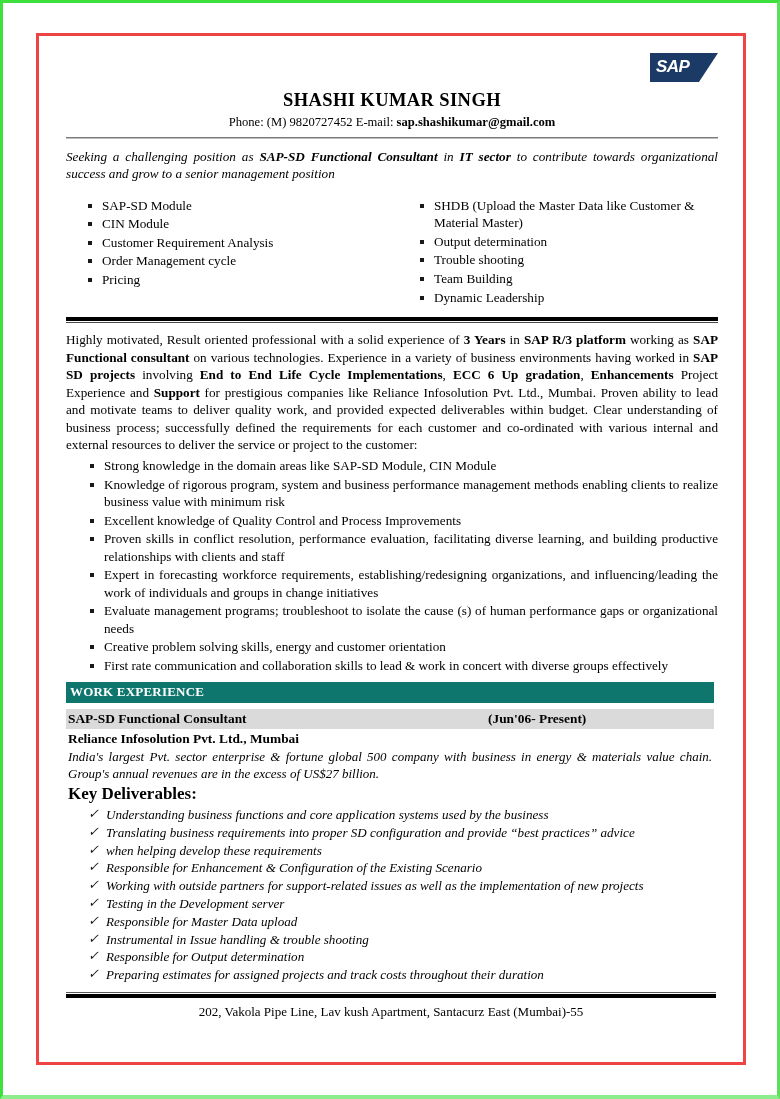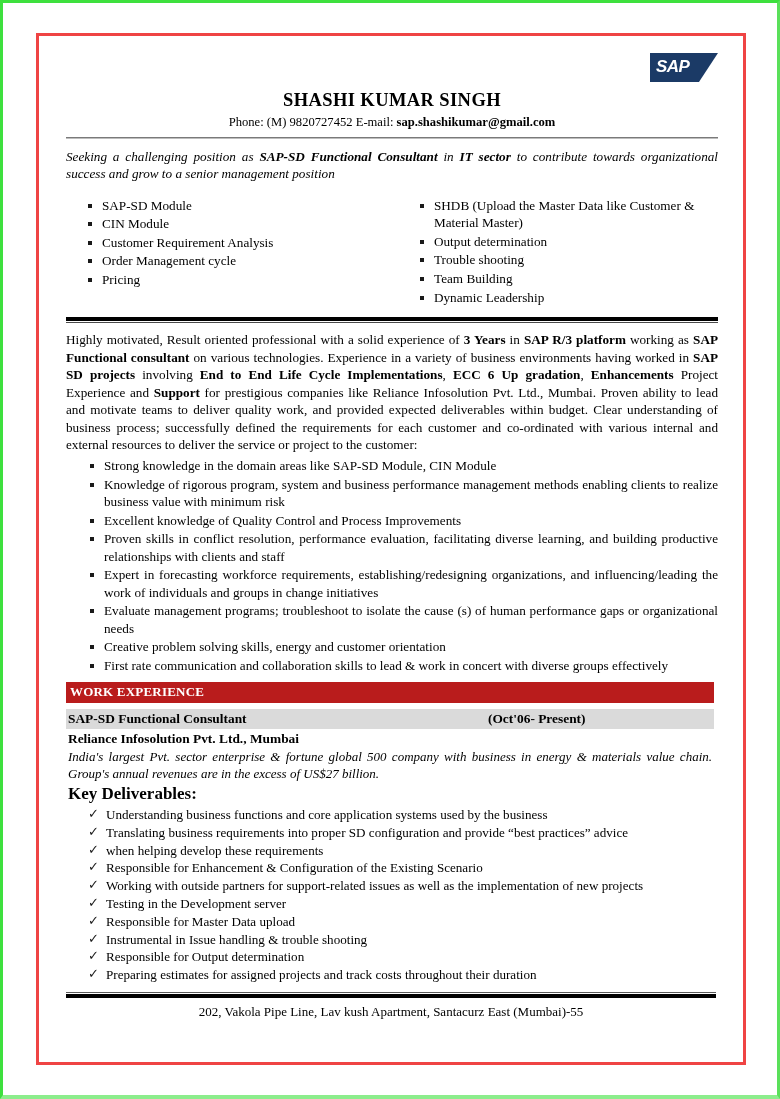--- a/index.html
+++ b/index.html
@@ -145,21 +145,21 @@
   ul.sq.comp > li {
     padding-left: 38px;
     text-align: justify;
     margin-bottom: 1px;
   }
   ul.sq.comp > li::before { left: 24px; }
 
   
   .section-bar {
     margin-top: 7px;
-    background: #b91c1c;
+    background: #0f766e;
     color: #ffffff;
     font-weight: bold;
     font-size: 13px;
     letter-spacing: 0.2px;
     padding: 2px 0 3px 4px;
     width: 648px;
   }
 
   .job-row {
     background: #dadada;
@@ -192,20 +192,21 @@
     font-weight: bold;
     font-size: 17px;
     margin-top: 2px;
     padding-left: 2px;
   }
 
   ul.chk {
     list-style: none;
     margin: 2px 0 0 0;
     padding: 0;
+    font-style: italic;
   }
   ul.chk > li {
     position: relative;
     padding-left: 40px;
     font-size: 13.1px;
     line-height: 1.36;
     margin-bottom: 0px;
   }
   ul.chk > li::before {
     content: "\2713";
@@ -293,21 +294,21 @@
       <li>Expert in forecasting workforce requirements, establishing/redesigning organizations, and influencing/leading the work of individuals and groups in change initiatives</li>
       <li>Evaluate management programs; troubleshoot to isolate the cause (s) of human performance gaps or organizational needs</li>
       <li>Creative problem solving skills, energy and customer orientation</li>
       <li>First rate communication and collaboration skills to lead &amp; work in concert with diverse groups effectively</li>
     </ul>
 
     <div class="section-bar">WORK EXPERIENCE</div>
 
     <div class="job-row">
       <div class="job-title">SAP-SD Functional Consultant</div>
-      <div class="job-dates">(Oct'06- Present)</div>
+      <div class="job-dates">(Jun'06- Present)</div>
     </div>
 
     <div class="company">Reliance Infosolution Pvt. Ltd., Mumbai</div>
     <div class="company-desc">India's largest Pvt.  sector enterprise &amp; fortune global 500 company with business in energy &amp; materials value chain. Group's annual revenues are in the excess of US$27 billion.</div>
     <div class="key-deliv">Key Deliverables:</div>
 
     <ul class="chk">
       <li>Understanding business functions and core application systems used by the business</li>
       <li>Translating business requirements into proper SD configuration and provide “best practices” advice</li>
       <li>when helping develop these requirements</li>

